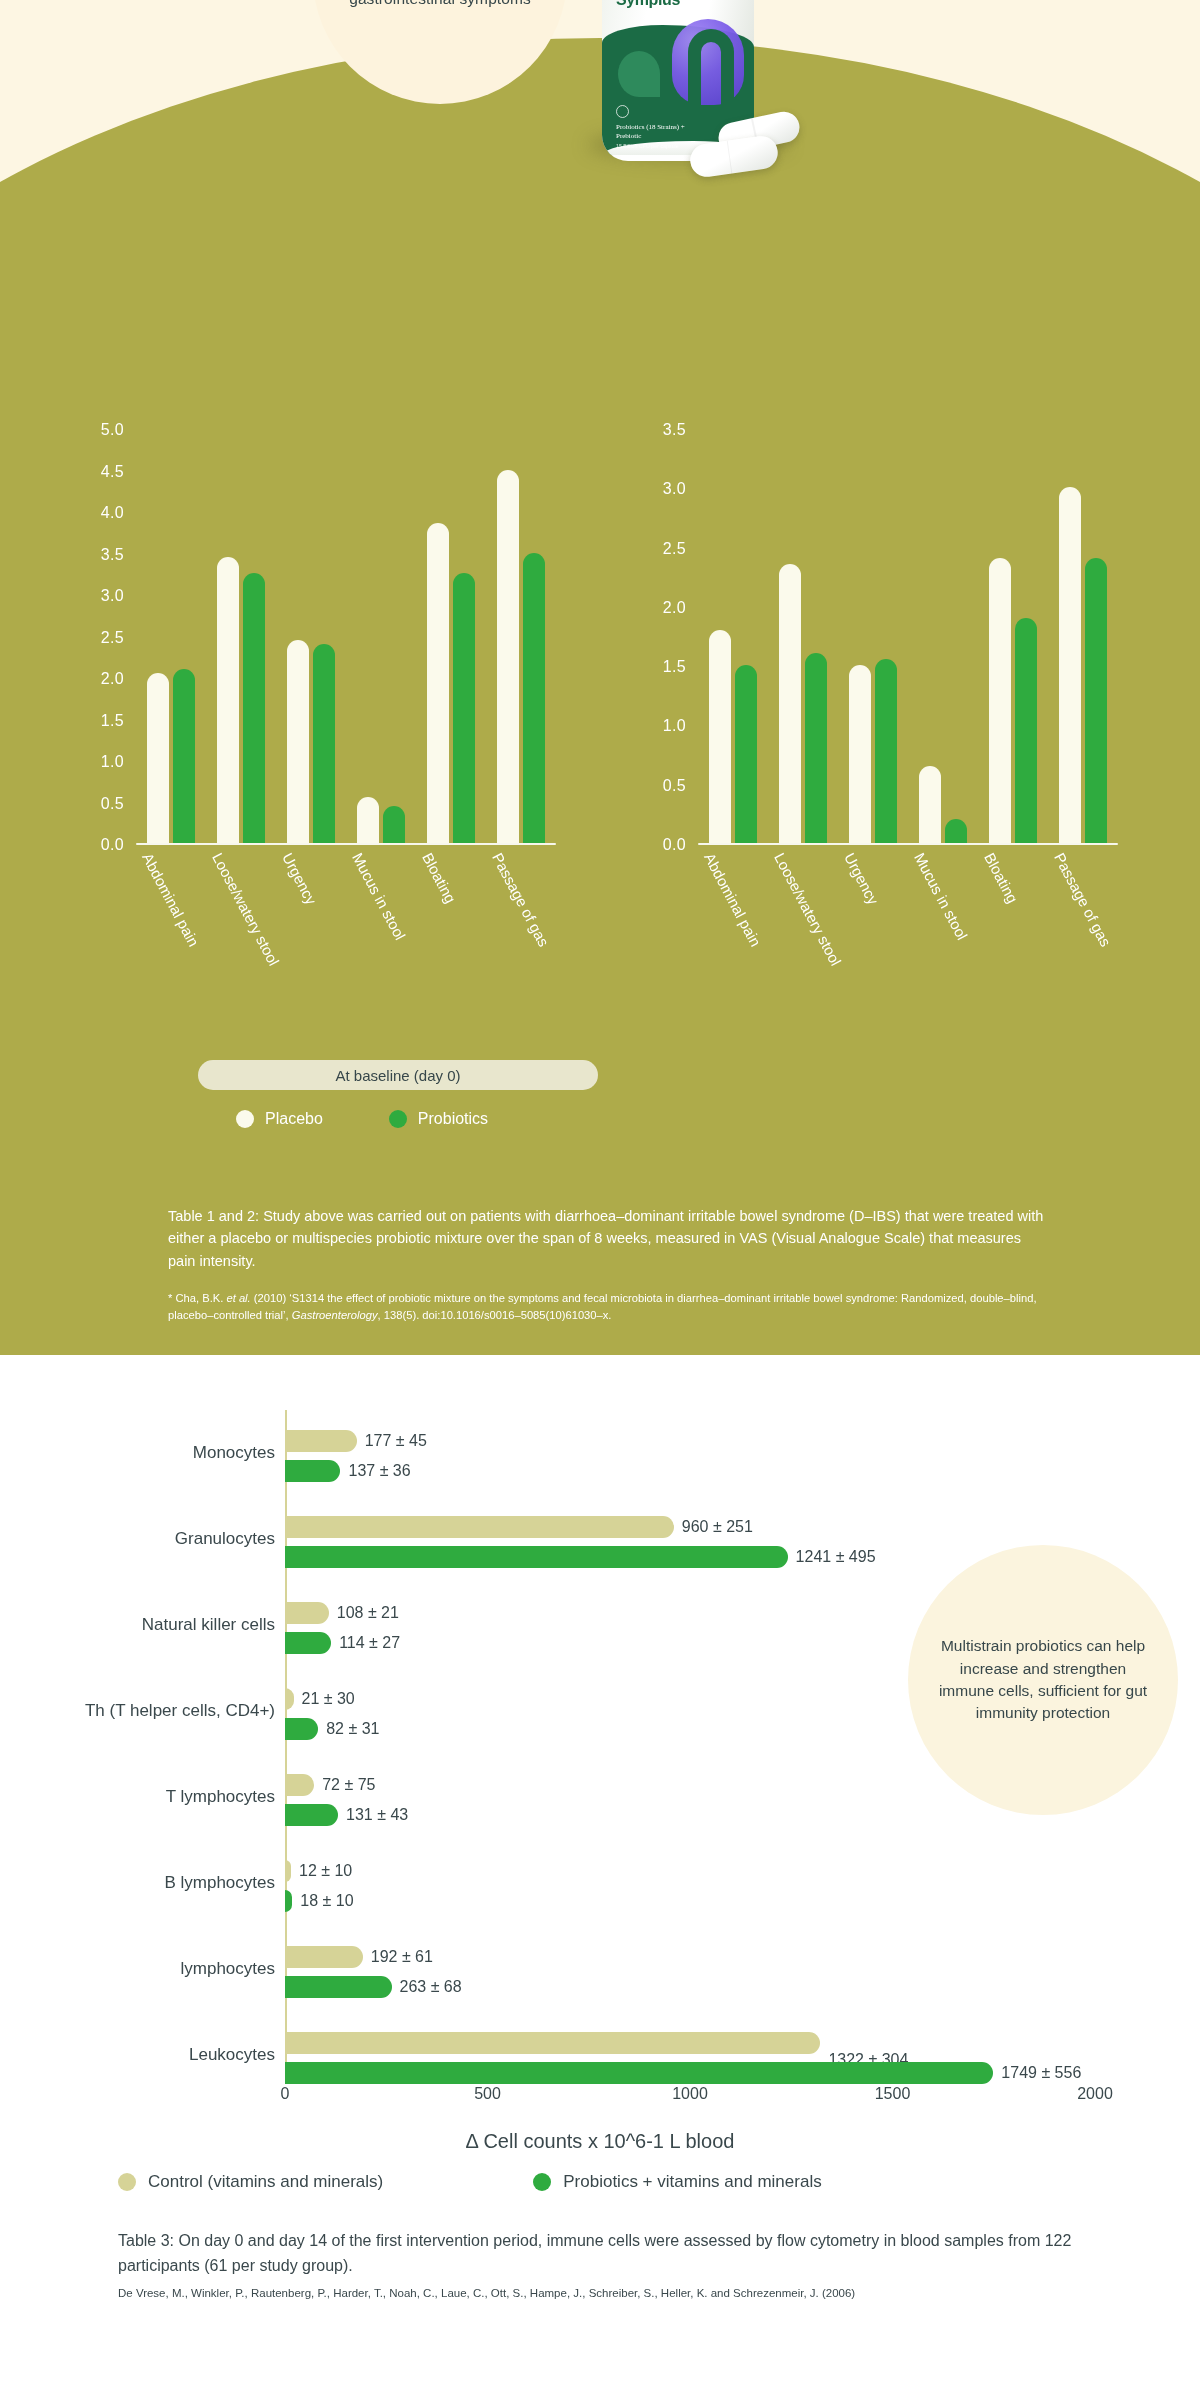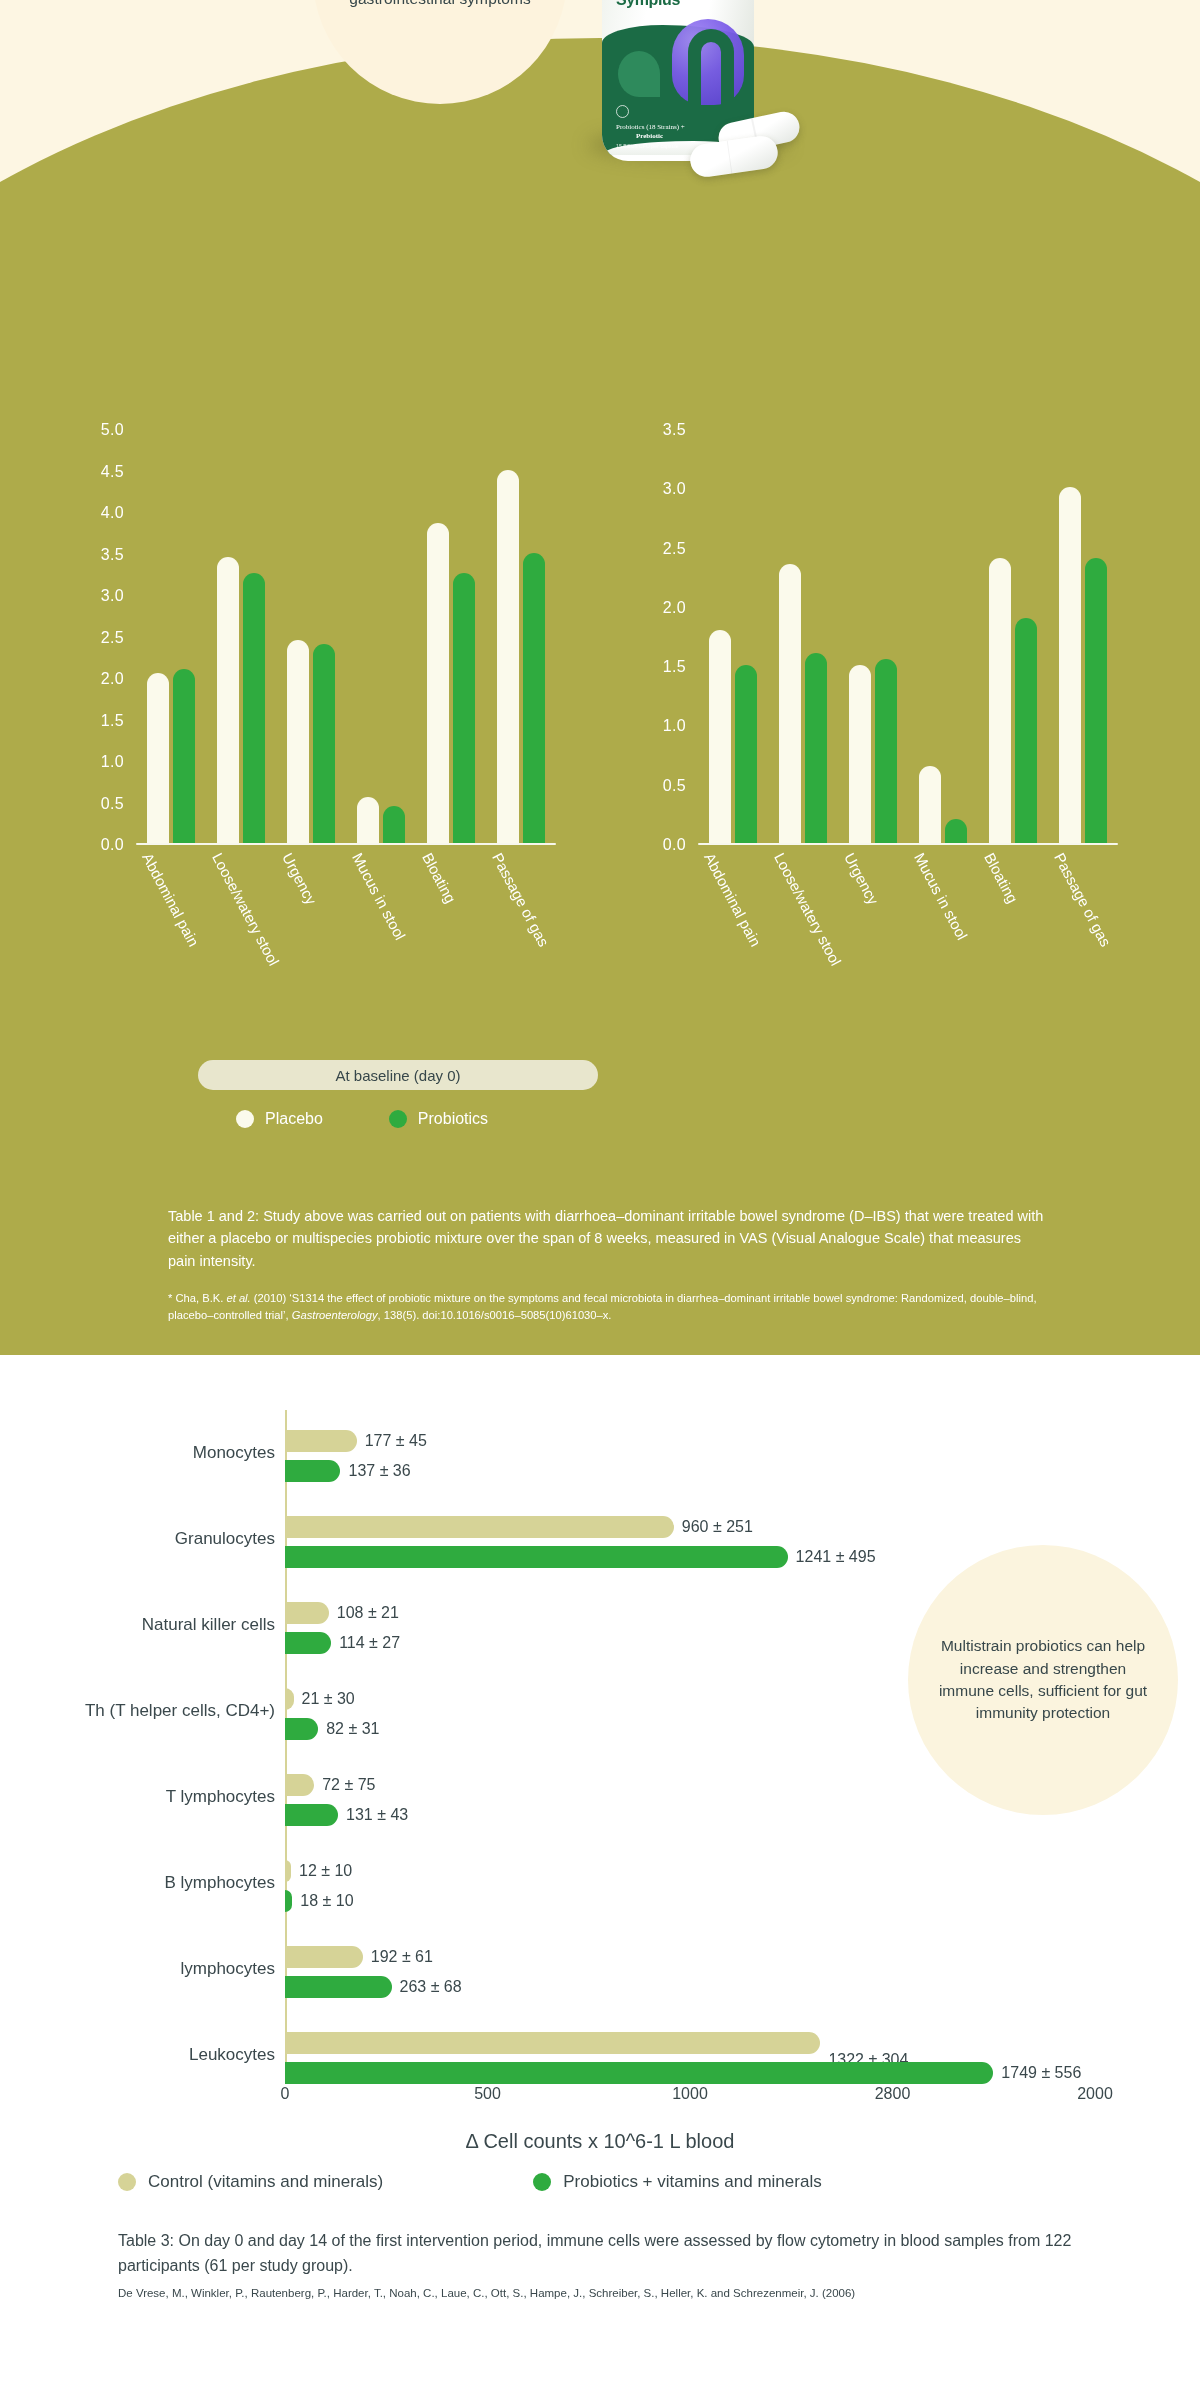--- a/index.html
+++ b/index.html
@@ -84,22 +84,22 @@
                   background:#1b6b45; }
   .leaf {
     position:absolute; left:16px; top:108px; width:42px; height:46px;
     background:#2e8a5c; border-radius: 0 50% 50% 50%;
     transform: rotate(180deg);
   }
   .recycle { position:absolute; left:14px; top:162px; width:13px; height:13px;
              border:1.5px solid rgba(255,255,255,.75); border-radius:50%; }
   .lbl-line1 { position:absolute; left:14px; top:180px; font-size:7px; color:#fff; font-weight:normal;
                font-family:"Liberation Serif", serif; }
-  .lbl-line2 { position:absolute; left:14px; top:189px; font-size:7px; color:#fff; font-weight:bold;
-               font-family:"Liberation Serif", serif;margin-left:20px;}
+  .lbl-line2 { position:absolute; left:14px; top:189px; font-size:7px; color:#fff; font-weight:normal;
+               font-family:"Liberation Serif", serif;}
   .lbl-line3 { position:absolute; left:14px; top:200px; font-size:5.3px; color:rgba(255,255,255,.85); }
   .capsule {
     position:absolute; border-radius: 40px;
     background: linear-gradient(160deg,#ffffff 0%,#ffffff 48%,#e2e6e1 100%);
     box-shadow: 0 3px 7px rgba(80,80,40,.28);
   }
   .capsule.c1 { left: 158px; top: 222px; width: 82px; height: 31px; transform: rotate(-12deg); }
   .capsule.c2 { left: 130px; top: 245px; width: 88px; height: 33px; transform: rotate(-8deg); }
   .capsule.c1:after, .capsule.c2:after {
     content:""; position:absolute; left:44%; top:0; width:1.5px; height:100%;
@@ -439,21 +439,21 @@
           <span class="hval" style="left: 543.41px; top: 48px;">1322 ± 304</span>
           <div class="hbar probio" style="width: 708.345px;"></div>
           <span class="hval" style="left: 716.345px; top: 61px;">1749 ± 556</span>
         </div>
       </div>
     </div>
   <div class="hticks" id="hticks">
       <span class="htick" style="left: 0px;">0</span>
       <span class="htick" style="left: 202.5px;">500</span>
       <span class="htick" style="left: 405px;">1000</span>
-      <span class="htick" style="left: 607.5px;">2800</span>
+      <span class="htick" style="left: 607.5px;">1500</span>
       <span class="htick" style="left: 810px;">2000</span>
     </div>
   <div class="haxis-title">Δ Cell counts x 10^6-1 L blood</div>
 
   <div class="hlegend">
     <div class="hleg-item">
       <span class="dot control"></span>
       <span>Control (vitamins and minerals)</span>
     </div>
     <div class="hleg-item">

